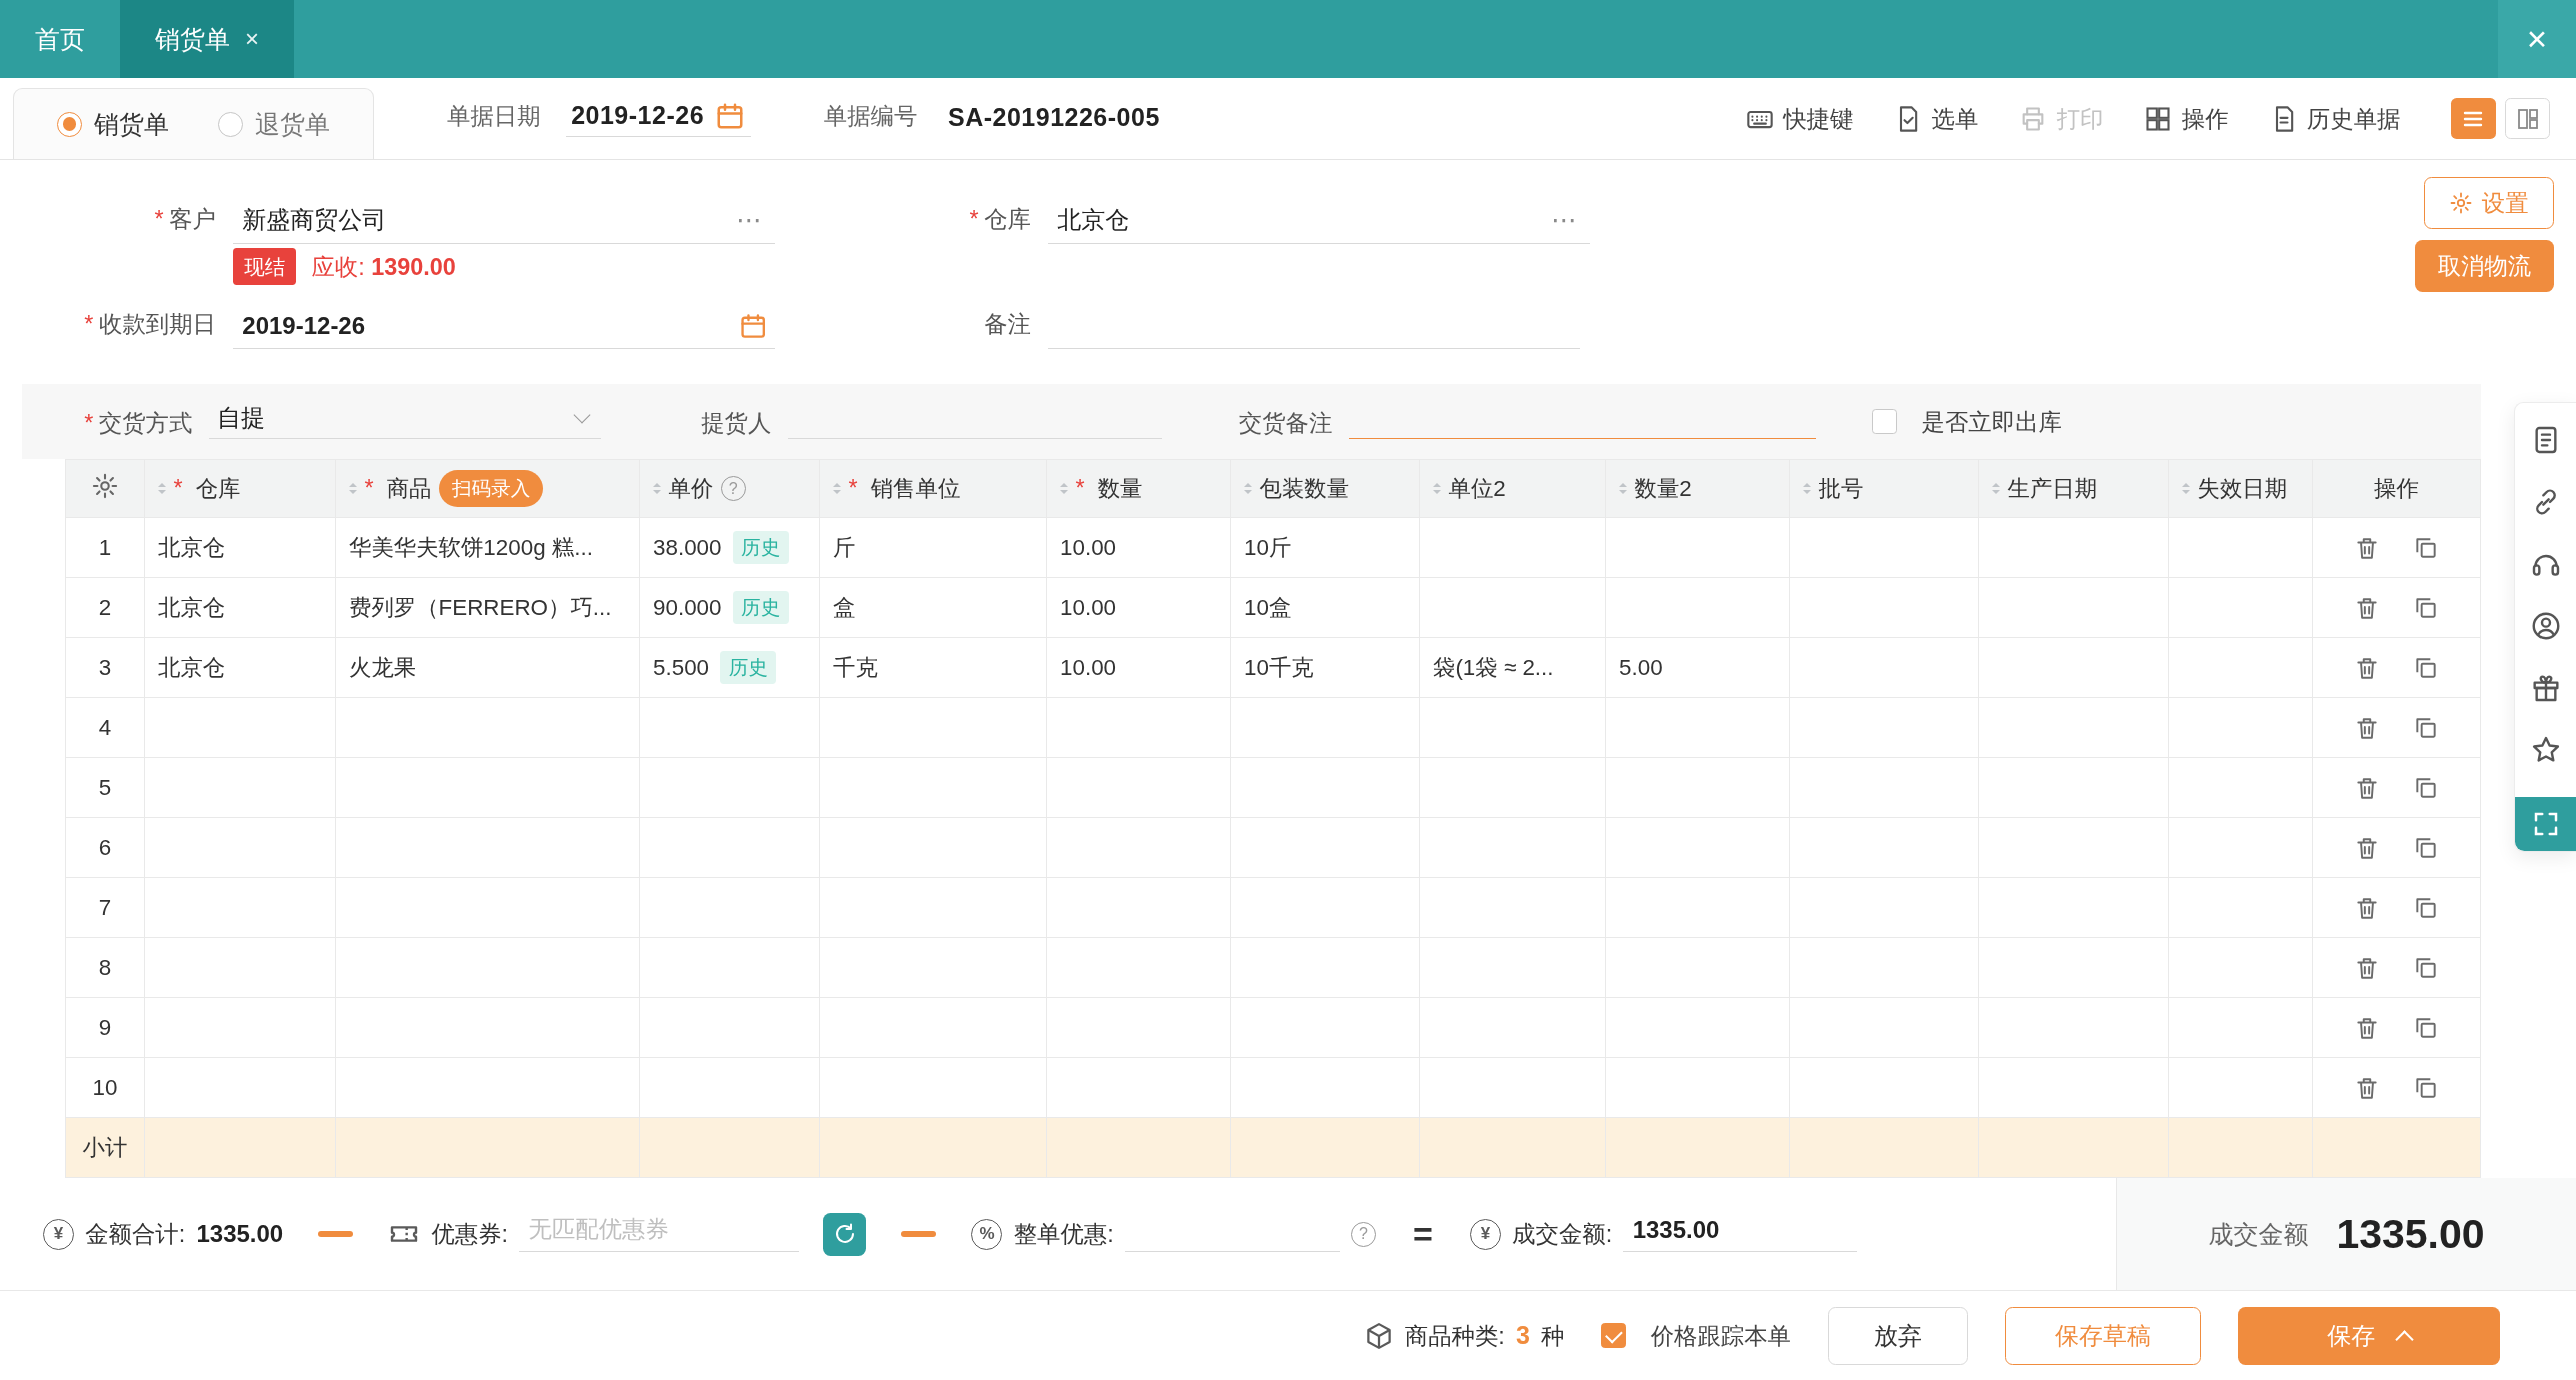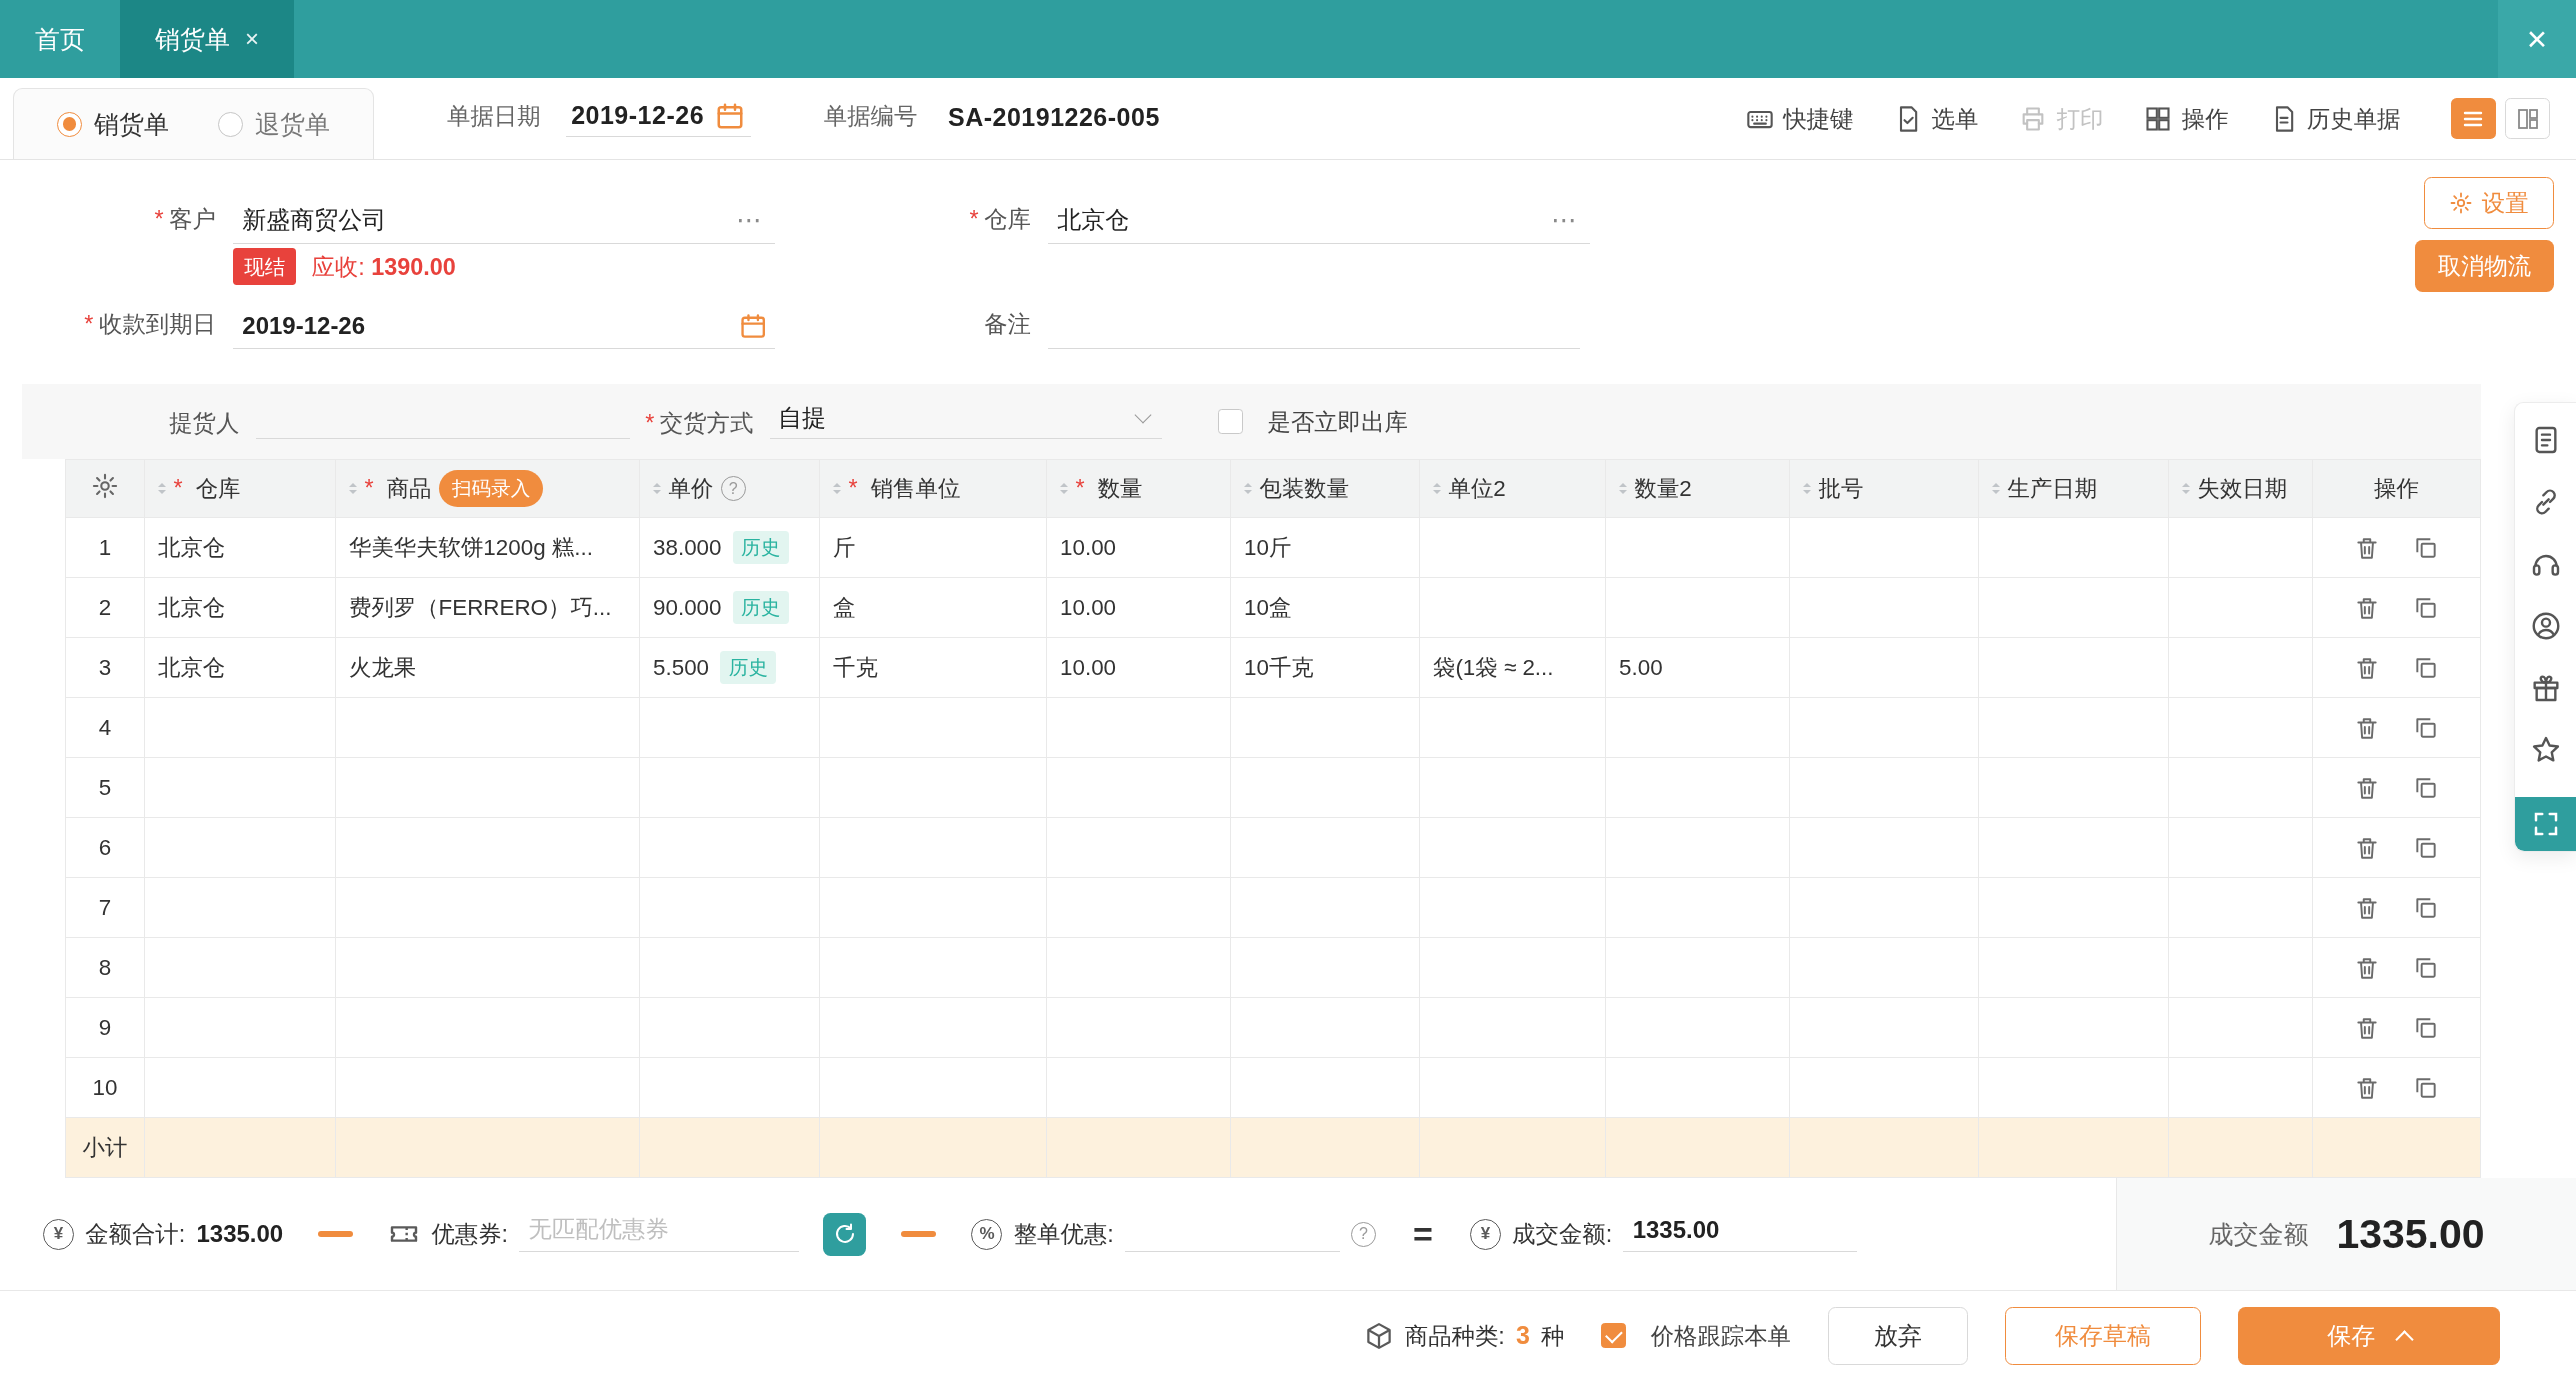--- a/index.html
+++ b/index.html
@@ -417,31 +417,37 @@
             <use href="#gear-icon"></use>
           </svg>
         </span>
       <span>设置</span>
     </button>
     <button class="btn-cancel-log">取消物流</button>
   </div>
 </section>
 
 <section class="delivery">
-  <div class="field" style="margin-left:75px">
-    <span class="flabel" style="width:112px"><span>提货人</span></span>
-    <span class="d-control" style="width:374px">
-      <input class="fin" style="">
-    </span>
-  </div>
   <div class="field">
     <span class="flabel" style="width:140px"><i class="req">*</i><span>交货方式</span></span>
     <span class="d-control" style="width:392px">
       <input class="fin" readonly="" value="自提" style="">
       <span class="chev"></span>
+    </span>
+  </div>
+  <div class="field" style="margin-left:75px">
+    <span class="flabel" style="width:112px"><span>提货人</span></span>
+    <span class="d-control" style="width:374px">
+      <input class="fin" style="">
+    </span>
+  </div>
+  <div class="field" style="margin-left:56px">
+    <span class="flabel" style="width:131px"><span>交货备注</span></span>
+    <span class="d-control focus" style="width:467px">
+      <input class="fin" style="">
     </span>
   </div>
   <div class="fgroup" style="margin-left:56px">
     <span class="cbx"></span>
     <span class="cbx-label">是否立即出库</span>
   </div>
 </section>
 
 <section class="table-wrap">
   <table>

